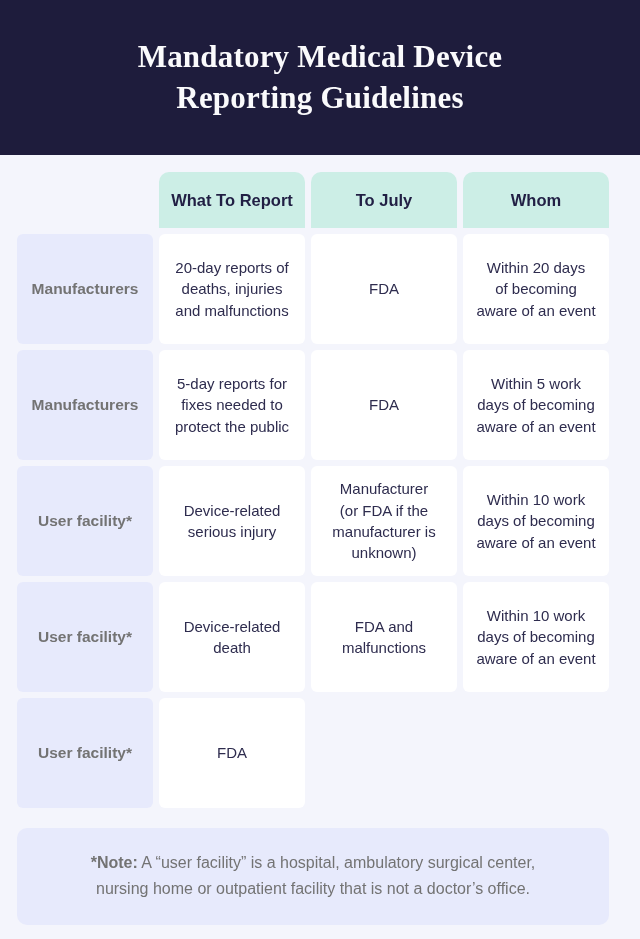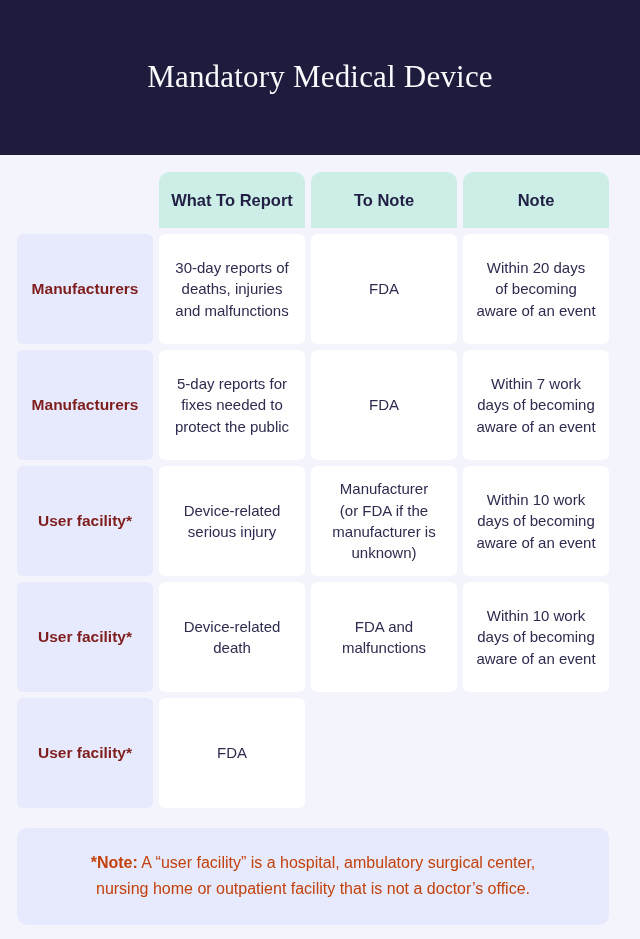--- a/index.html
+++ b/index.html
@@ -17,21 +17,21 @@
   .hero {
     height: 155px;
     background: #1e1c3c;
     display: flex;
     align-items: center;
     justify-content: center;
   }
   .hero h1 {
     margin: 0;
     font-family: "Liberation Serif", serif;
-    font-weight: 400;
+    font-weight: 700;
     font-size: 31px;
     line-height: 1.32;
     color: #fafafc;
     text-align: center;
     letter-spacing: 0.2px;
   }
   .content {
     padding: 17px 31px 0 17px;
   }
   .grid {
@@ -56,21 +56,21 @@
     border-radius: 10px 10px 0 0;
     font-weight: bold;
     font-size: 16.5px;
     color: #211f44;
   }
   .row-head {
     background: #e7eafc;
     border-radius: 6px;
     font-weight: bold;
     font-size: 15.5px;
-    color: #7f1d1d;
+    color: #737373;
   }
   .data-cell {
     background: #ffffff;
     border-radius: 6px;
     font-size: 15px;
     line-height: 1.42;
     color: #2e2c4e;
     white-space: pre-line;
   }
   .note {
@@ -82,56 +82,56 @@
     align-items: center;
     justify-content: center;
     text-align: center;
     padding: 14px 28px;
     box-sizing: border-box;
   }
   .note p {
     margin: 8px;
     font-size: 16px;
     line-height: 1.65;
-    color: #c2410c;
+    color: #737373;
     white-space: pre-line;
     max-width: 560px;
   }
   .note b { font-weight: bold; }
 </style>
 </head>
 <body>
 
 <header class="hero">
-  <h1><span>Mandatory Medical Device</span><br></h1>
+  <h1><span>Mandatory Medical Device</span><br><span>Reporting Guidelines</span></h1>
 </header>
 
 <main class="content">
   <div class="grid">
 
     <div class="cell corner"></div>
     <div class="cell col-head">What To Report</div>
-    <div class="cell col-head">To Note</div>
-    <div class="cell col-head">Note</div>
+    <div class="cell col-head">To July</div>
+    <div class="cell col-head">Whom</div>
 
     <div class="cell row-head">Manufacturers</div>
-    <div class="cell data-cell">30-day reports of
+    <div class="cell data-cell">20-day reports of
 deaths, injuries
 and malfunctions</div>
     <div class="cell data-cell">FDA</div>
     <div class="cell data-cell">Within 20 days
 of becoming
 aware of an event</div>
 
     <div class="cell row-head">Manufacturers</div>
     <div class="cell data-cell">5-day reports for
 fixes needed to
 protect the public</div>
     <div class="cell data-cell">FDA</div>
-    <div class="cell data-cell">Within 7 work
+    <div class="cell data-cell">Within 5 work
 days of becoming
 aware of an event</div>
 
     <div class="cell row-head">User facility*</div>
     <div class="cell data-cell">Device-related
 serious injury</div>
     <div class="cell data-cell">Manufacturer
 (or FDA if the
 manufacturer is
 unknown)</div>

